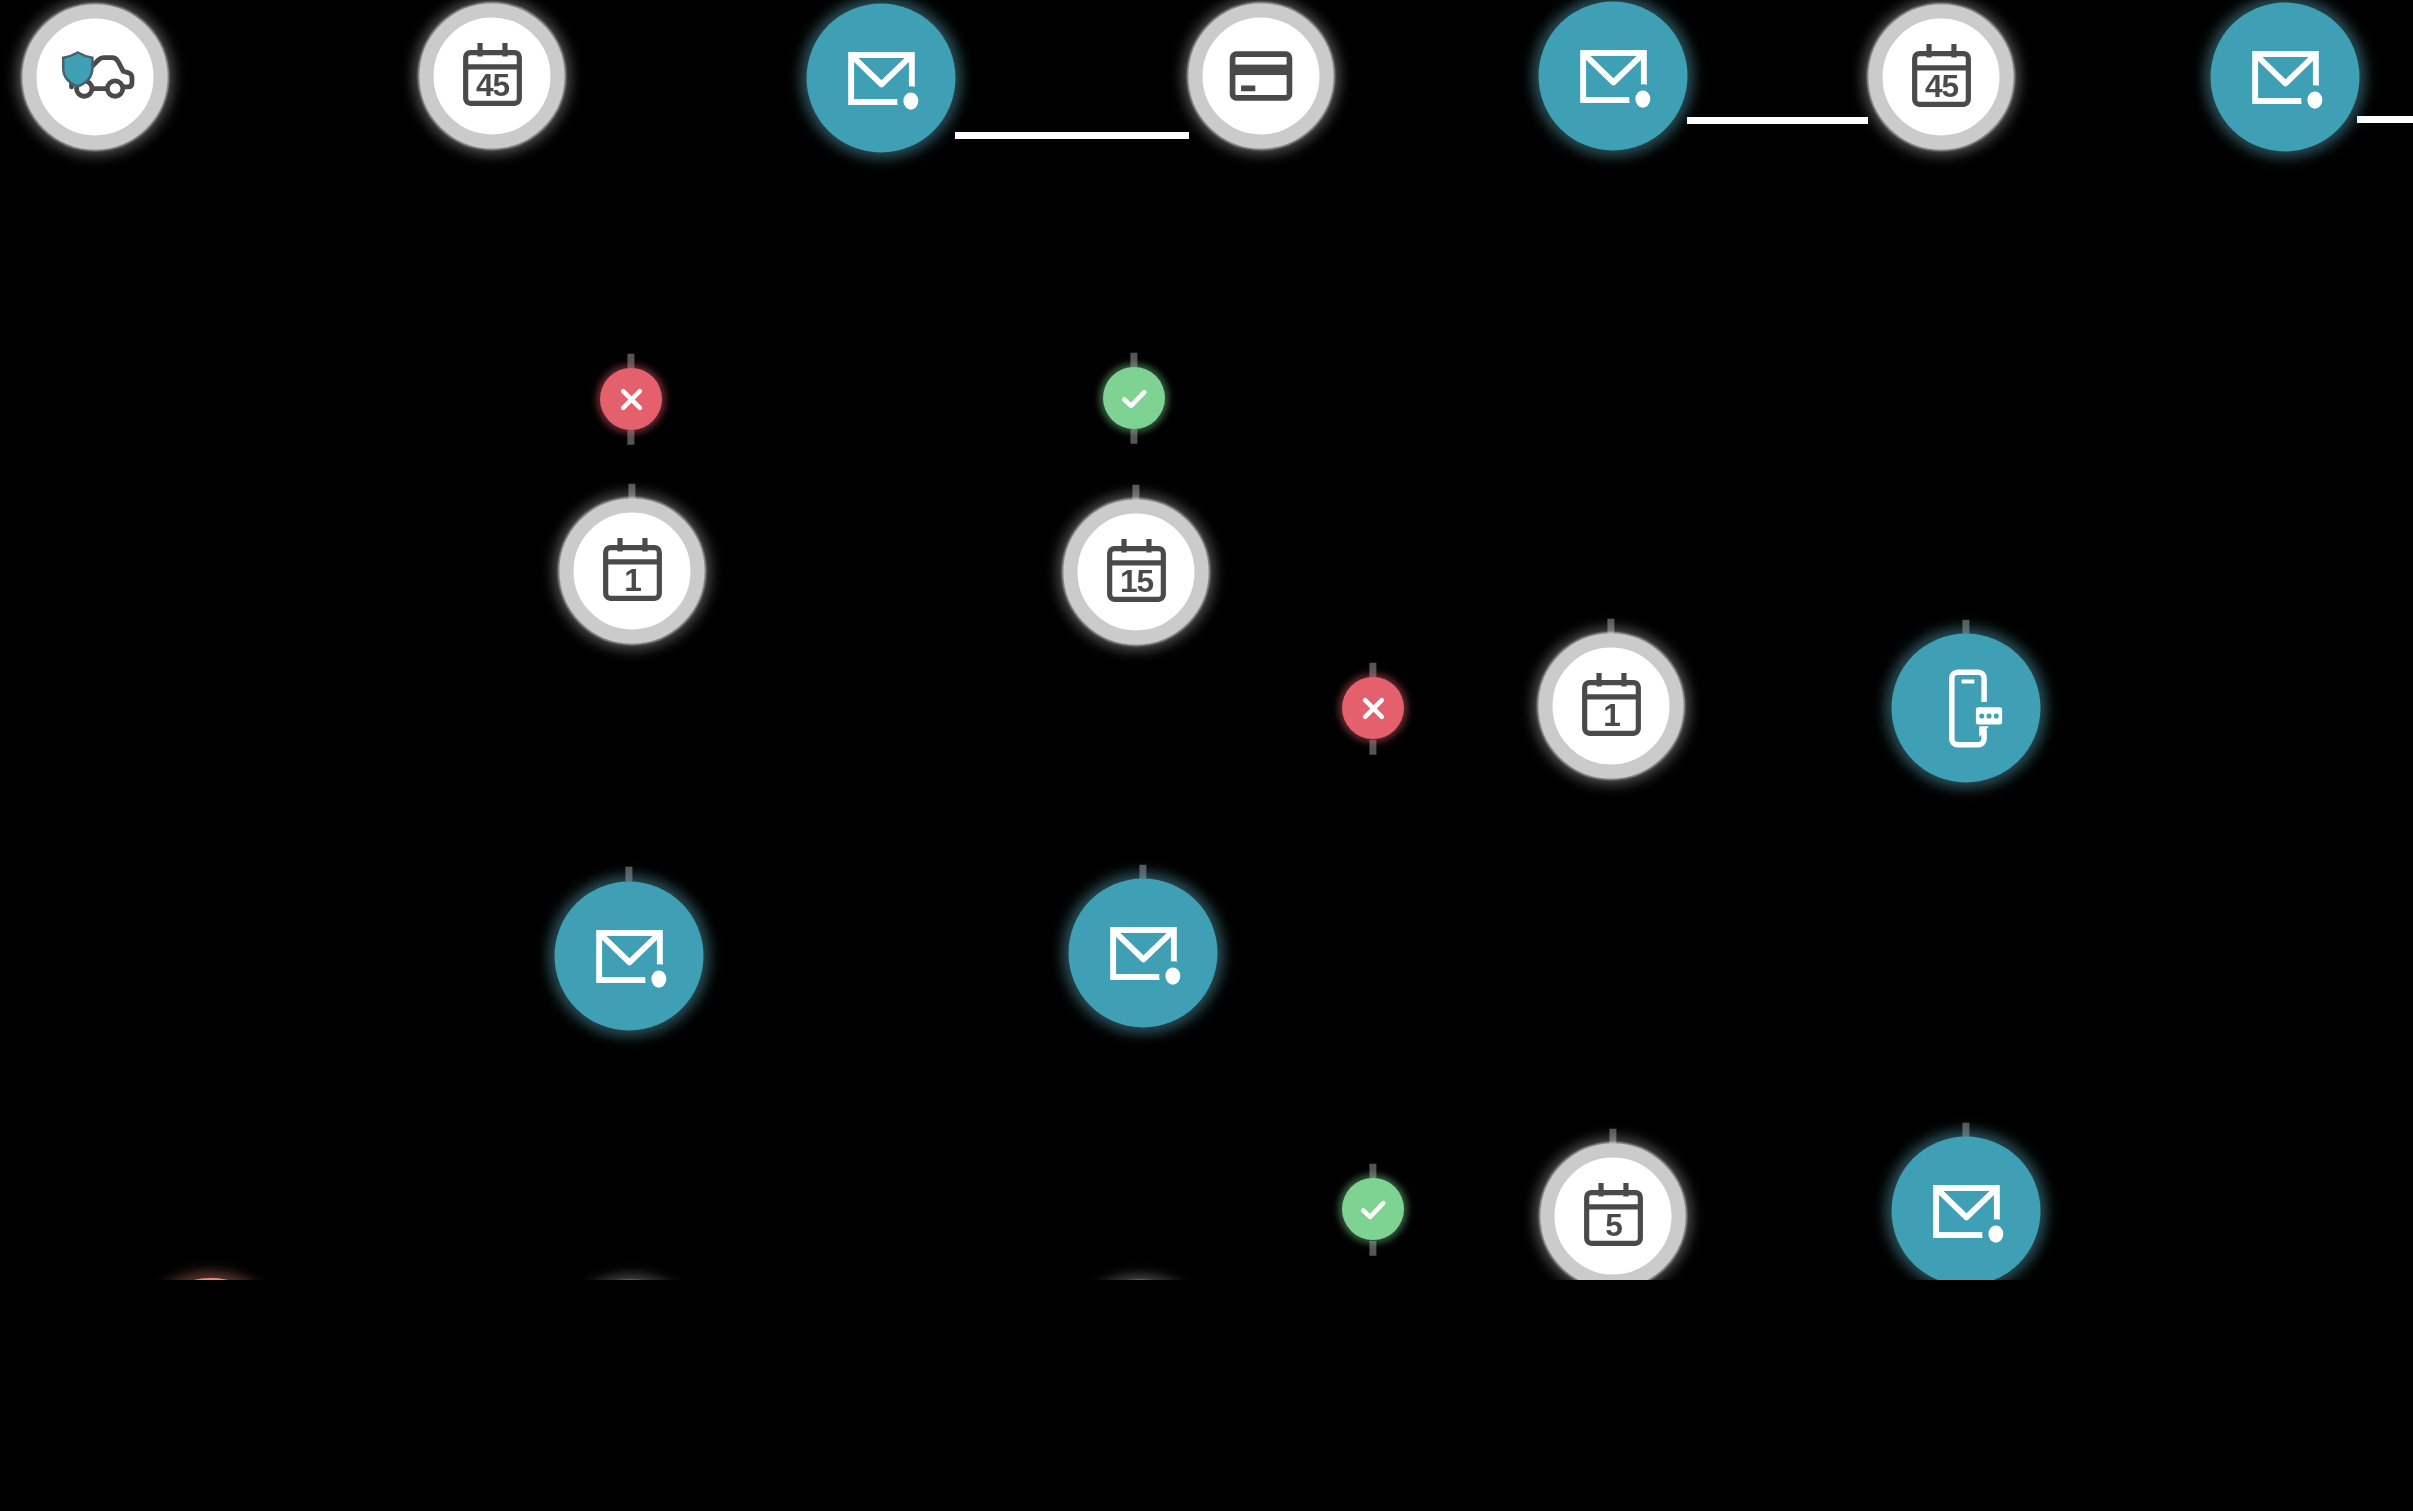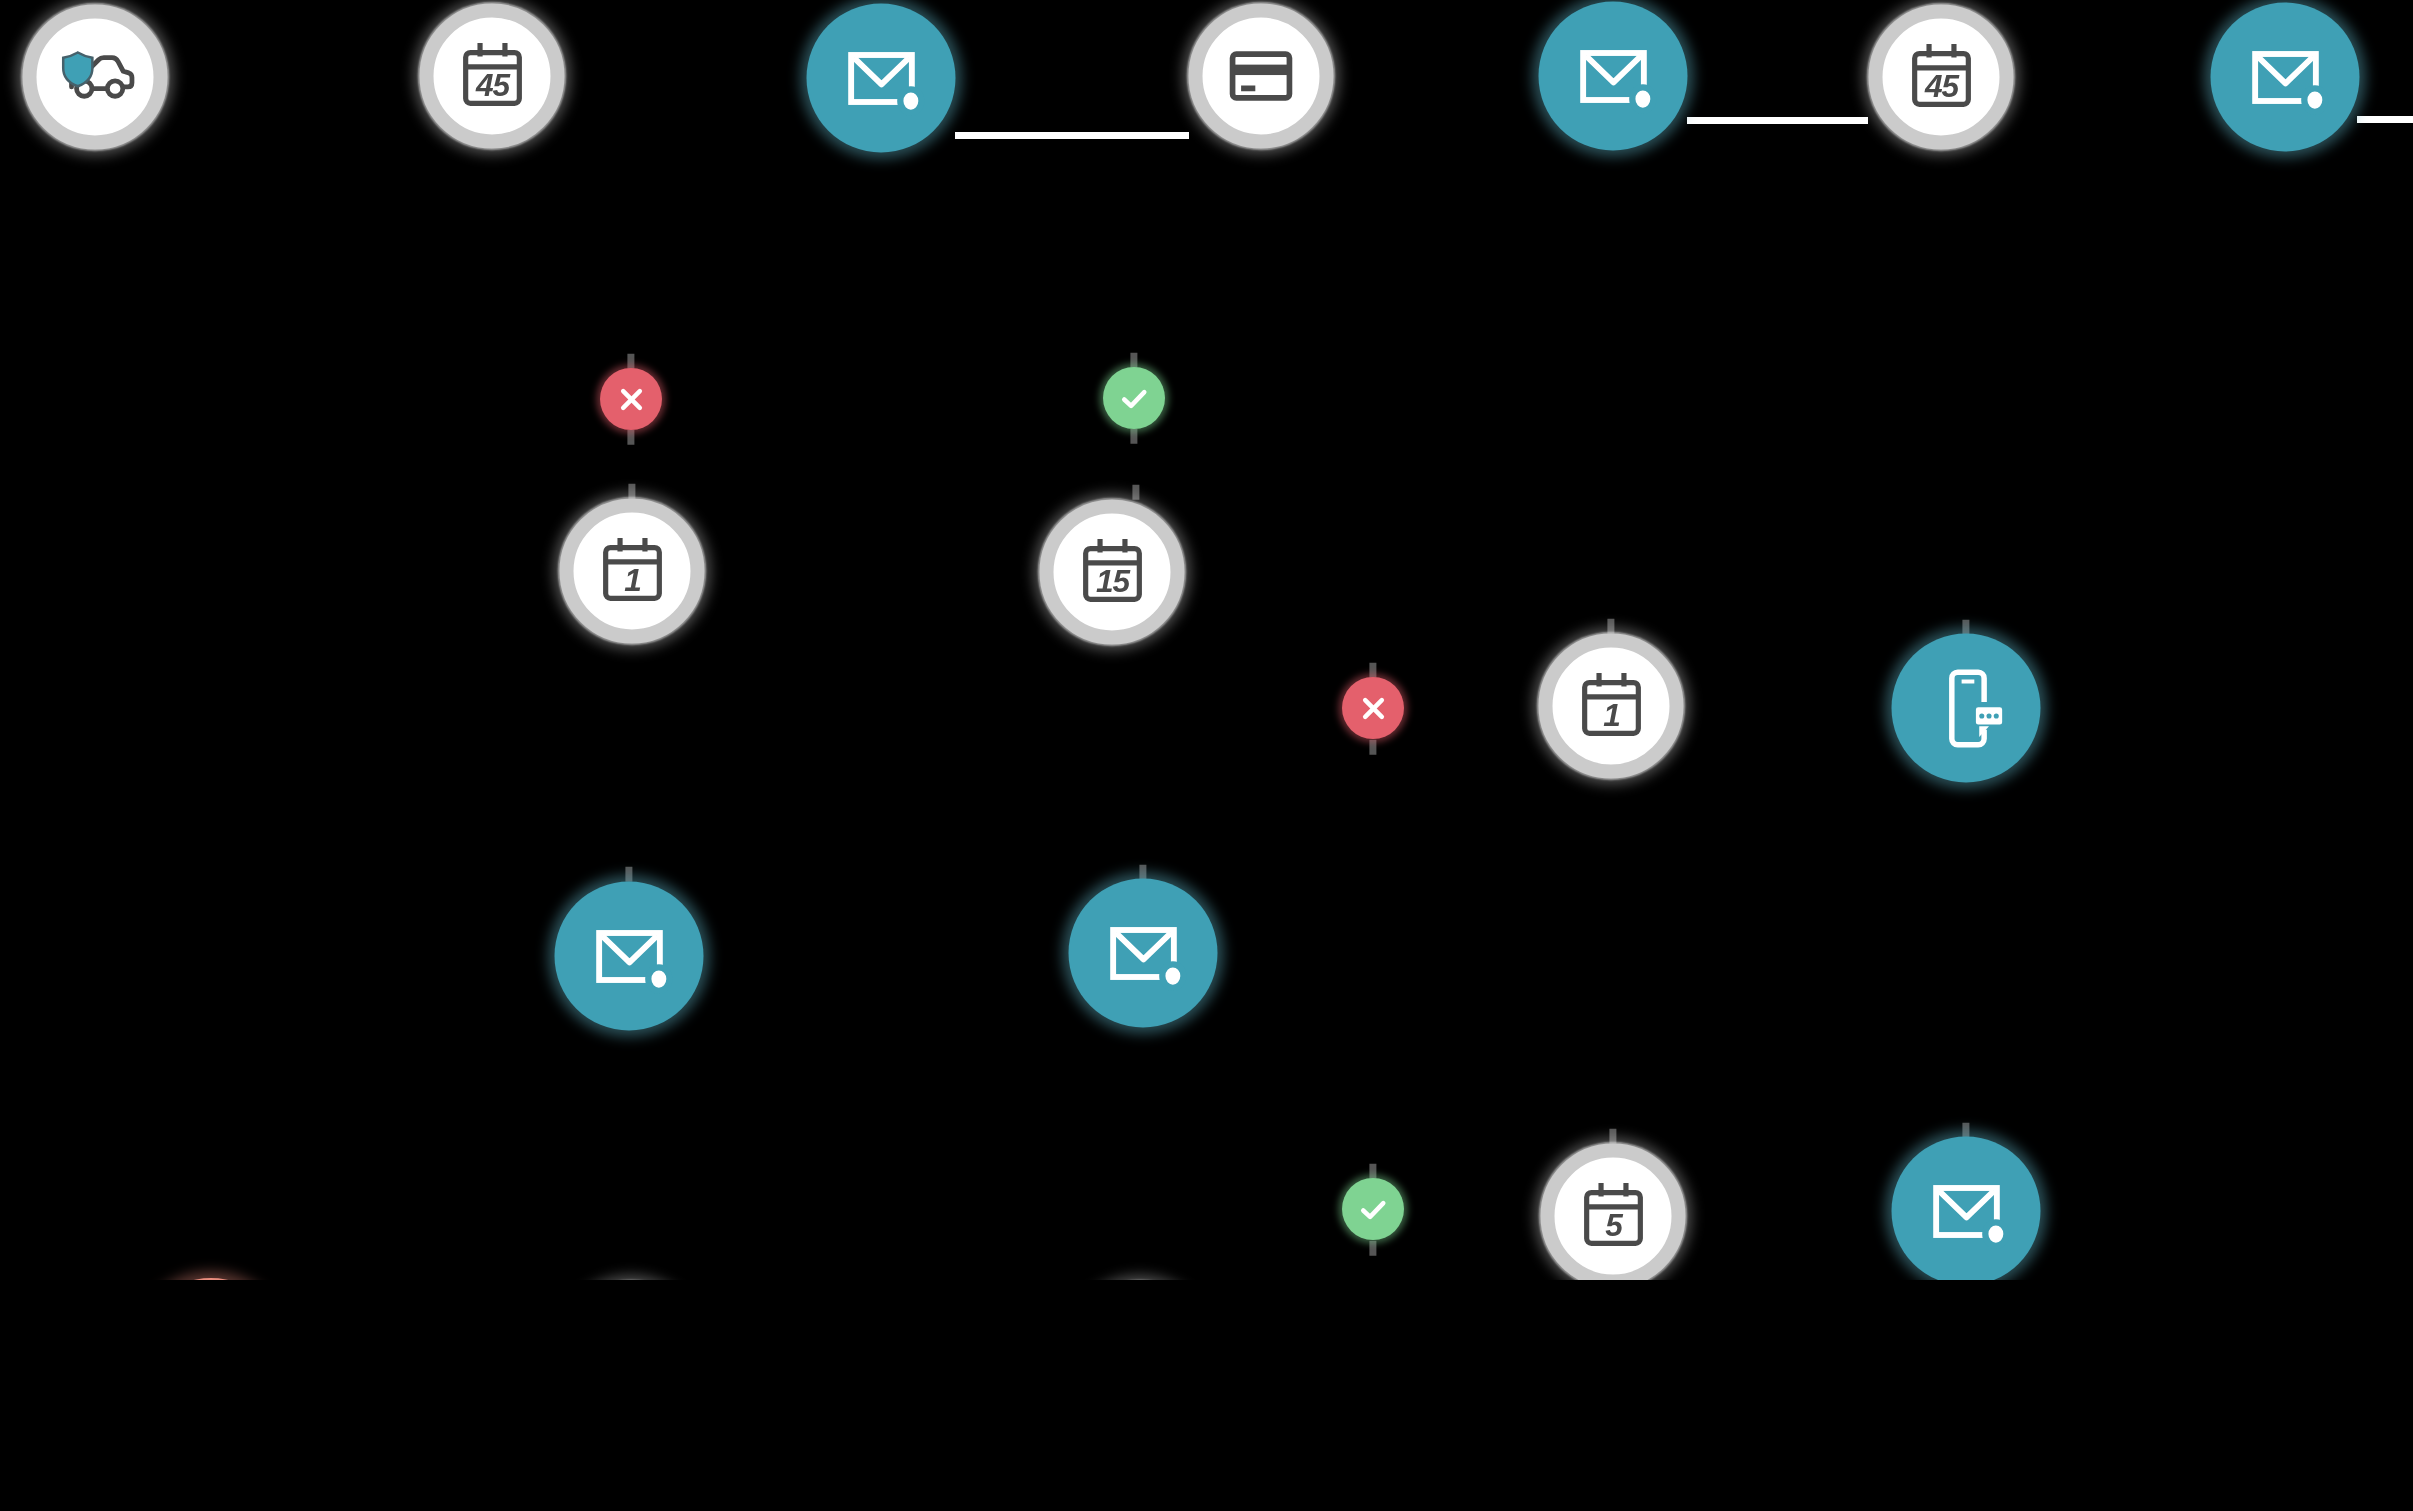--- a/index.html
+++ b/index.html
@@ -1,17 +1,17 @@
 <!DOCTYPE html>
 <html style="font-size:14.5px"><head>
 <meta charset="utf-8">
 <style>
   html,body{margin:0;padding:0;background:#000;}
   #canvas{position:relative;width:2413px;height:1280px;background:#000000;overflow:hidden;
-          font-family:"Liberation Sans",sans-serif;font-style:italic;}
+          font-family:"Liberation Sans",sans-serif;}
   .node{position:absolute;border-radius:50%;display:flex;align-items:center;justify-content:center;
         transform:translate(-50%,-50%);}
   .node.white{width:117px;height:117px;background:#ffffff;border:14.5px solid #CBCBCB;
         box-shadow:0 0 12.7px 6.3px rgba(255,255,255,.30),0 0 1.8px 1.8px rgba(255,255,255,.45);}
   .node.teal{width:149px;height:149px;background:#3FA0B5;
         box-shadow:0 0 12.7px 6.3px rgba(94,176,194,.45);}
   .node.salmon{width:150px;height:150px;background:#E98D7E;
         box-shadow:0 0 12.7px 6.3px rgba(233,141,126,.40);}
   .badge{position:absolute;width:62px;height:62px;border-radius:50%;transform:translate(-50%,-50%);
         display:flex;align-items:center;justify-content:center;}
@@ -164,21 +164,21 @@
       <text class="cal-num" x="24" y="34" text-anchor="middle">1</text>
     </svg>
   </div>
 
   <div class="badge green" style="left:1134px;top:398px;">
     <svg width="47" height="47" viewBox="0 0 48 48">
       <use href="#sym-check" xlink:href="#sym-check"></use>
     </svg>
   </div>
 
-  <div class="node white" style="left:1112px;top:572px;">
+  <div class="node white" style="left:1136px;top:572px;">
     <svg class="icon" width="92" height="92" viewBox="0 0 48 48">
       <use href="#sym-calendar" xlink:href="#sym-calendar"></use>
       <text class="cal-num" x="24" y="34" text-anchor="middle">15</text>
     </svg>
   </div>
 
   <div class="node teal" style="left:629px;top:956px;">
     <svg class="icon" width="94" height="94" viewBox="0 0 48 48">
       <use href="#sym-email" xlink:href="#sym-email"></use>
     </svg>

